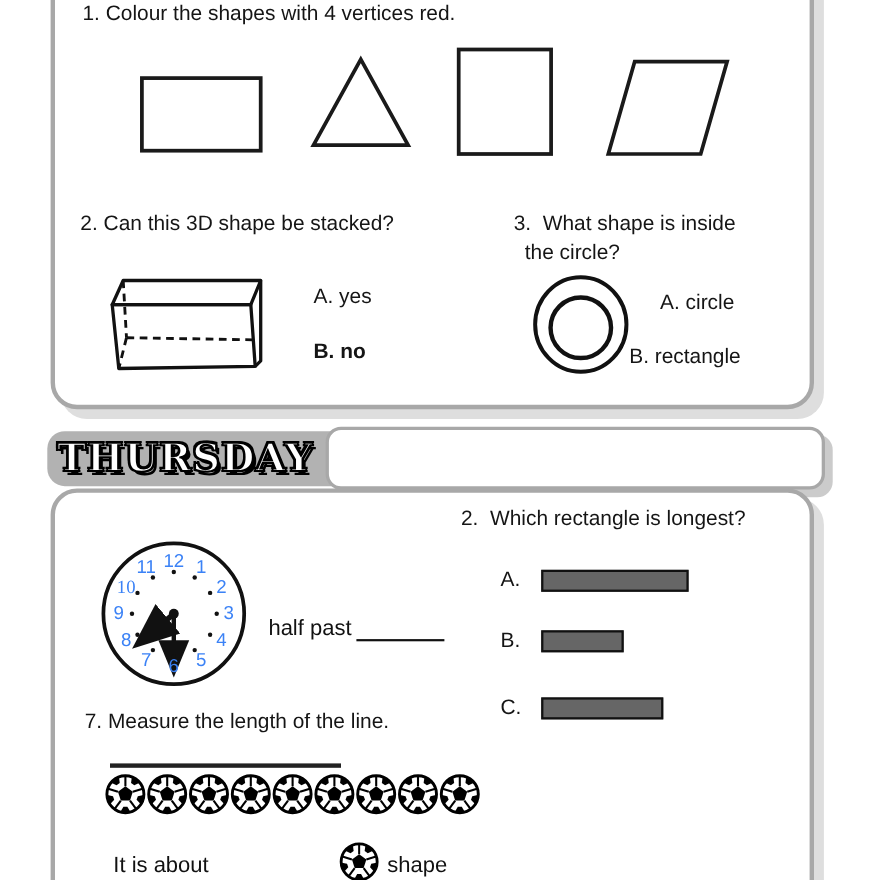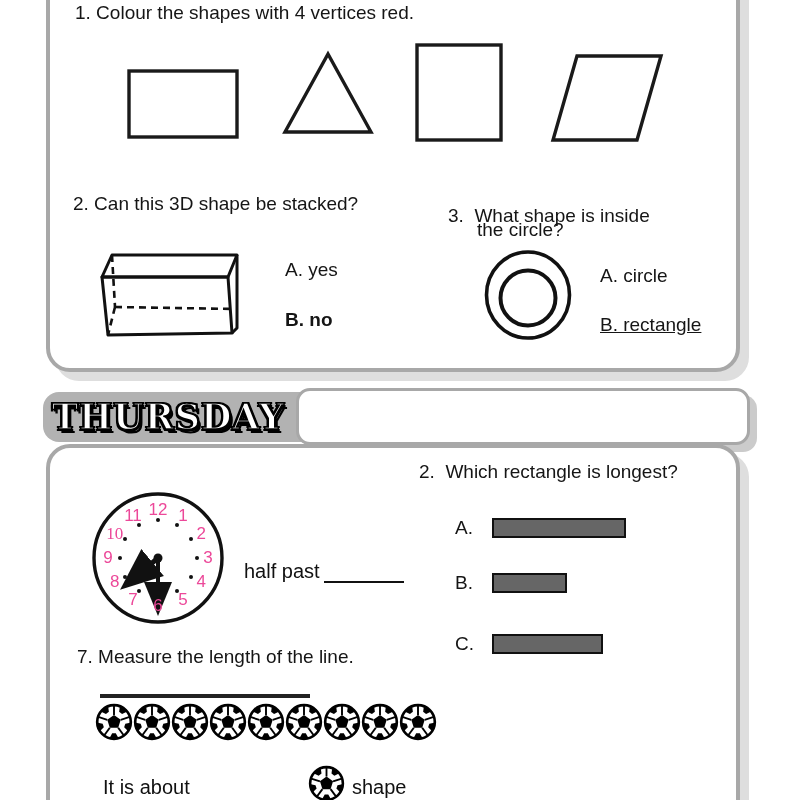--- a/index.html
+++ b/index.html
@@ -26,21 +26,21 @@
             text-shadow:-1.5px -1.5px 0 #000,1.5px -1.5px 0 #000,-1.5px 1.5px 0 #000,
                         1.5px 1.5px 0 #000,3px 4px 0 #000;}
   .topic{position:absolute;left:317px;top:399px;font-size:26px;font-weight:700;color:#0d0d0d;}
 
   
   .shapes-svg{position:absolute;left:100px;top:40px;}
   .shapes-svg *{stroke:#1a1a1a;stroke-width:3.4;fill:none;}
 
   
   .clock-wrap{position:absolute;left:88px;top:488px;width:140px;height:140px;}
-  .clock-num{position:absolute;transform:translate(-50%,-50%);font-size:17px;color:#ec4899;}
+  .clock-num{position:absolute;transform:translate(-50%,-50%);font-size:17px;color:#3b82f6;}
   .clock-dot{position:absolute;width:4px;height:4px;background:#111;border-radius:50%;
              transform:translate(-50%,-50%);}
 
   .halfpast{position:absolute;left:244px;top:560px;display:flex;align-items:flex-end;gap:4px;
             font-size:20px;}
   .blankline{display:inline-block;width:80px;border-bottom:2.5px solid #111;height:20px;}
 
   
   .bars{position:absolute;left:455px;top:517px;}
   .bar-row{display:flex;align-items:center;height:21px;}
@@ -108,30 +108,30 @@
     <g fill="none" stroke="#111" stroke-width="2.6" stroke-dasharray="7 5">
       <line x1="17" y1="10" x2="20" y2="62"></line>
       <line x1="20" y1="62" x2="140" y2="64"></line>
       <line x1="20" y1="62" x2="13" y2="90"></line>
     </g>
   </svg>
 
   <div class="abs opt" style="left:285px;top:259px;">A. yes</div>
   <div class="abs opt" style="left:285px;top:309px;font-weight:bold;">B. no</div>
 
-  <div class="abs qtext" style="left:448px;top:193px;margin-top:12px;">3.  What shape is inside</div>
+  <div class="abs qtext" style="left:467px;top:193px;">3.  What shape is inside</div>
   <div class="abs qtext" style="left:477px;top:219px;">the circle?</div>
 
   <svg class="abs" style="left:483px;top:250px;" width="92" height="92" viewBox="0 0 92 92">
     <ellipse cx="45" cy="45" rx="41.5" ry="43" fill="none" stroke="#111" stroke-width="3.6"></ellipse>
     <circle cx="45" cy="48" r="27.5" fill="none" stroke="#111" stroke-width="4"></circle>
   </svg>
 
   <div class="abs opt" style="left:600px;top:265px;">A. circle</div>
-  <div class="abs opt" style="left:600px;top:314px;text-decoration:underline;">B. rectangle</div>
+  <div class="abs opt" style="left:572px;top:314px;">B. rectangle</div>
 
   <div class="banner-gray"></div>
   <div class="banner-pill"></div>
   <div class="day-logo">THURSDAY</div>
 
   <div class="box box2"></div>
 
 
   <div class="clock-wrap">
     <svg width="140" height="140" viewBox="0 0 140 140">

